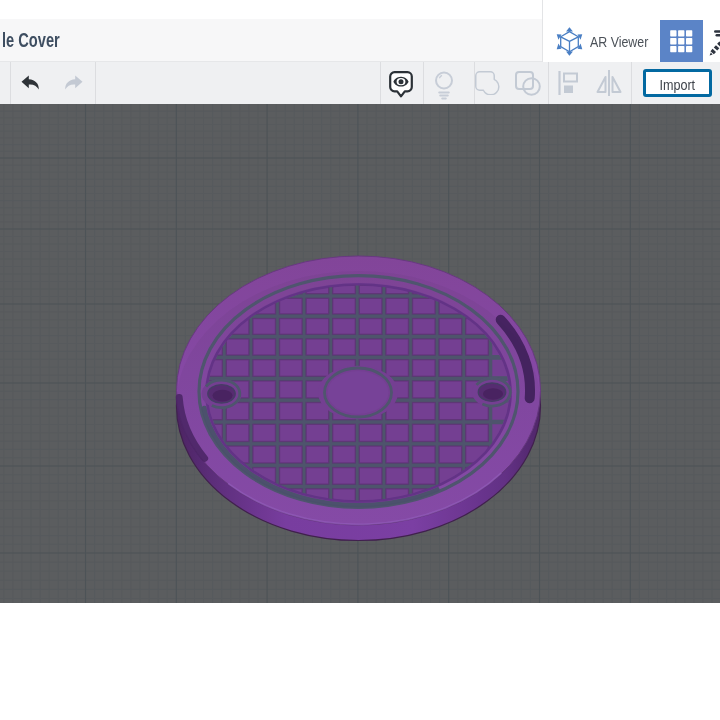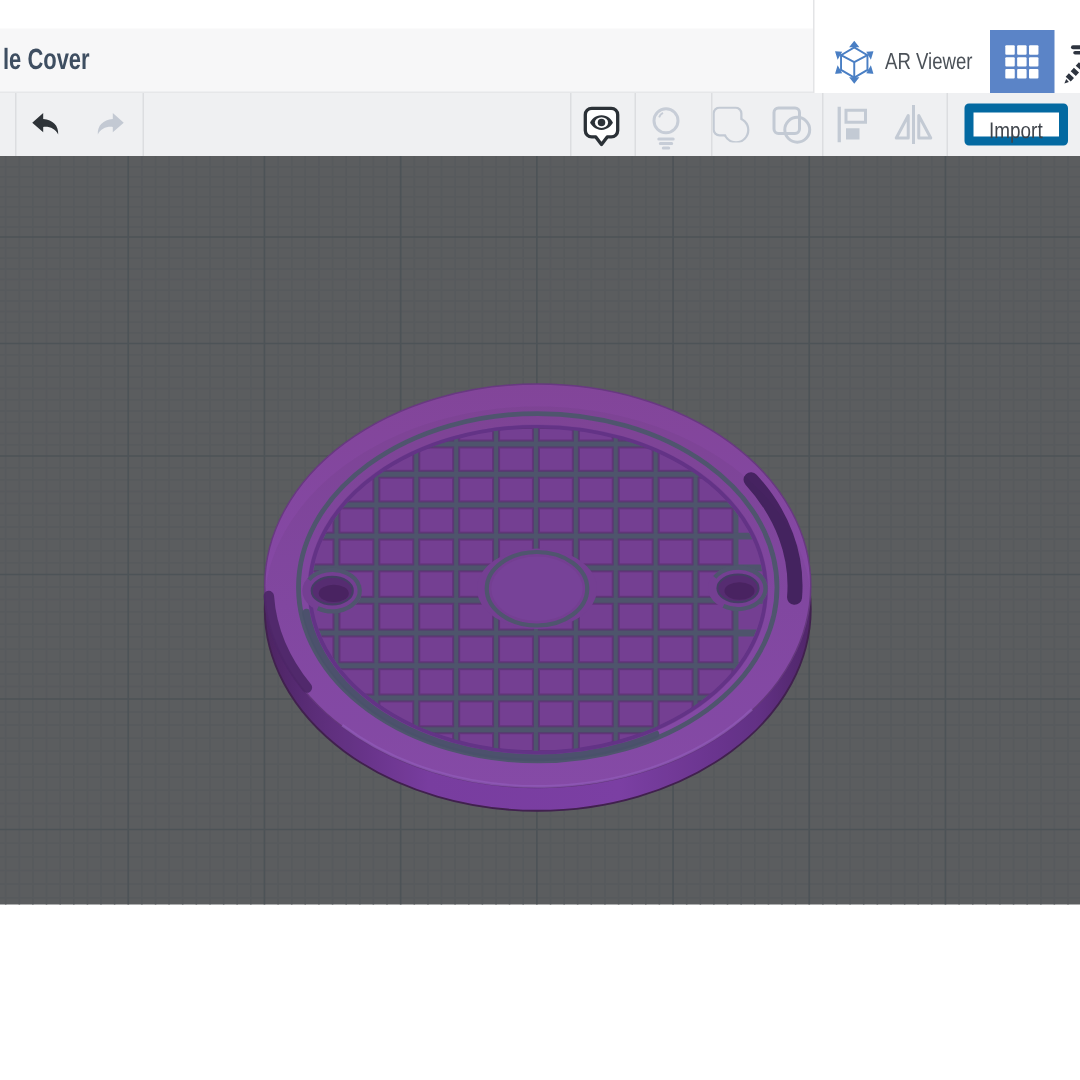--- a/index.html
+++ b/index.html
@@ -6,21 +6,21 @@
   font-family:"Liberation Sans", sans-serif; -webkit-font-smoothing:antialiased; }
 .abs { position:absolute; }
 #page { position:relative; width:720px; height:603px; overflow:hidden; }
 #titlebar { left:0; top:19px; width:542px; height:43px; background:#f7f7f8; border-bottom:1px solid #e6e7e9; }
 #title { left:1.5px; top:29px; font-size:19.5px; font-weight:700; color:#3e4e61; white-space:nowrap; transform:scaleX(0.75); transform-origin:0 0; }
 #arpanel { left:542px; top:0; width:178px; height:62px; background:#fff; border-left:1px solid #e3e4e6; }
 #artext { left:590px; top:33px; font-size:15.5px; color:#4b5158; transform:scaleX(0.80); transform-origin:0 0; }
 #bluebtn { left:660px; top:20px; width:42.5px; height:41.5px; background:#5b84c7; }
 #toolbar { left:0; top:62px; width:720px; height:42px; background:#eff0f2; }
 .vsep { top:62px; width:1px; height:42px; background:#dcdde0; }
-#importbtn { left:643px; top:69px; width:69px; height:27.5px; background:#fff; border:6px solid #0369a1; border-radius:3px; font-size:15px; color:#3f444b; text-align:center; line-height:25.5px; }
+#importbtn { left:643px; top:69px; width:69px; height:27.5px; background:#fff; border:3px solid #0369a1; border-radius:3px; font-size:15px; color:#3f444b; text-align:center; line-height:25.5px; }
 #canvas { left:0; top:104px; width:720px; height:588px; background:#5b5d5f; }
 #homebar { left:222px; top:702.5px; width:275px; height:8.5px; background:#0c0c0e; border-radius:4.5px; }
 </style></head>
 <body>
 <div id="page">
   <div class="abs" id="titlebar"></div>
   <div class="abs" id="title">le Cover</div>
   <div class="abs" id="arpanel"></div>
   <svg class="abs" style="left:556px;top:27px" width="27" height="29" viewBox="0 0 27 29" fill="none" stroke="#4a7fc4" stroke-width="1.3">
     <path d="M13.5 4.6 L22.3 9.8 V19.6 L13.5 24.8 L4.7 19.6 V9.8 Z"></path>

